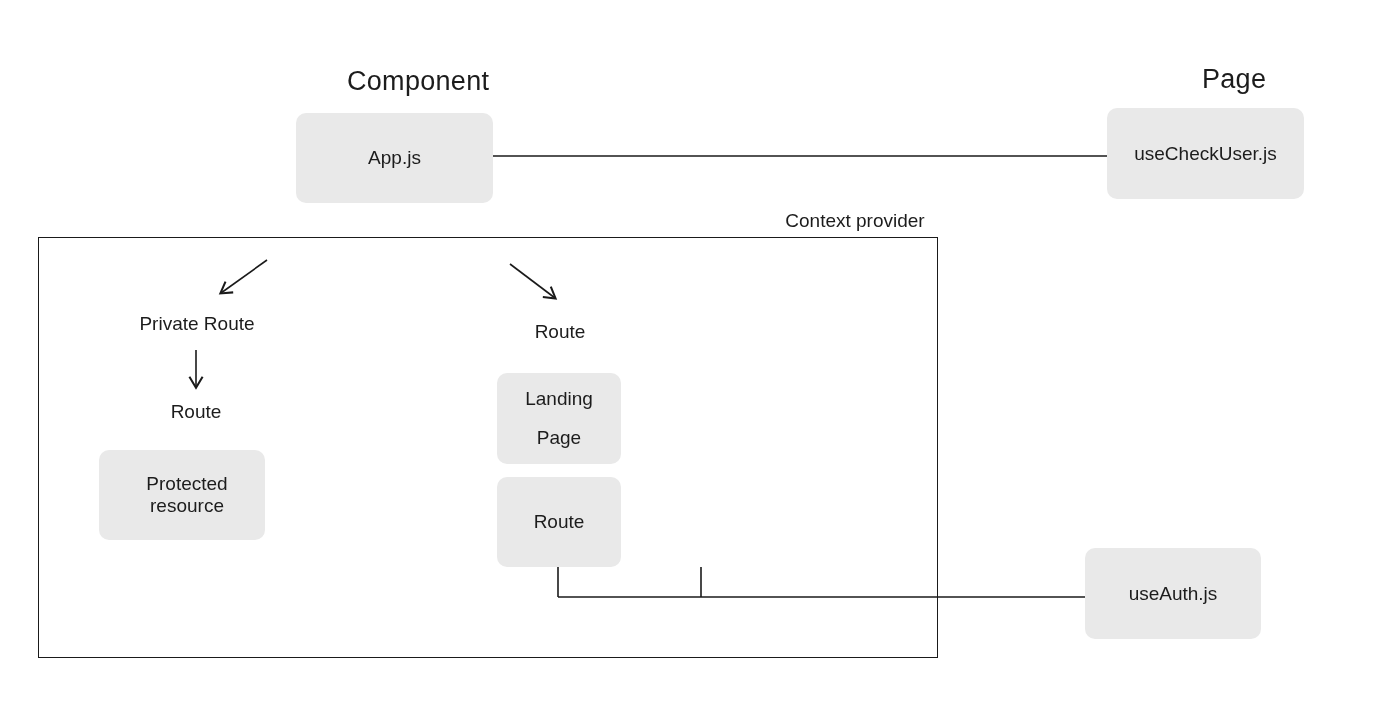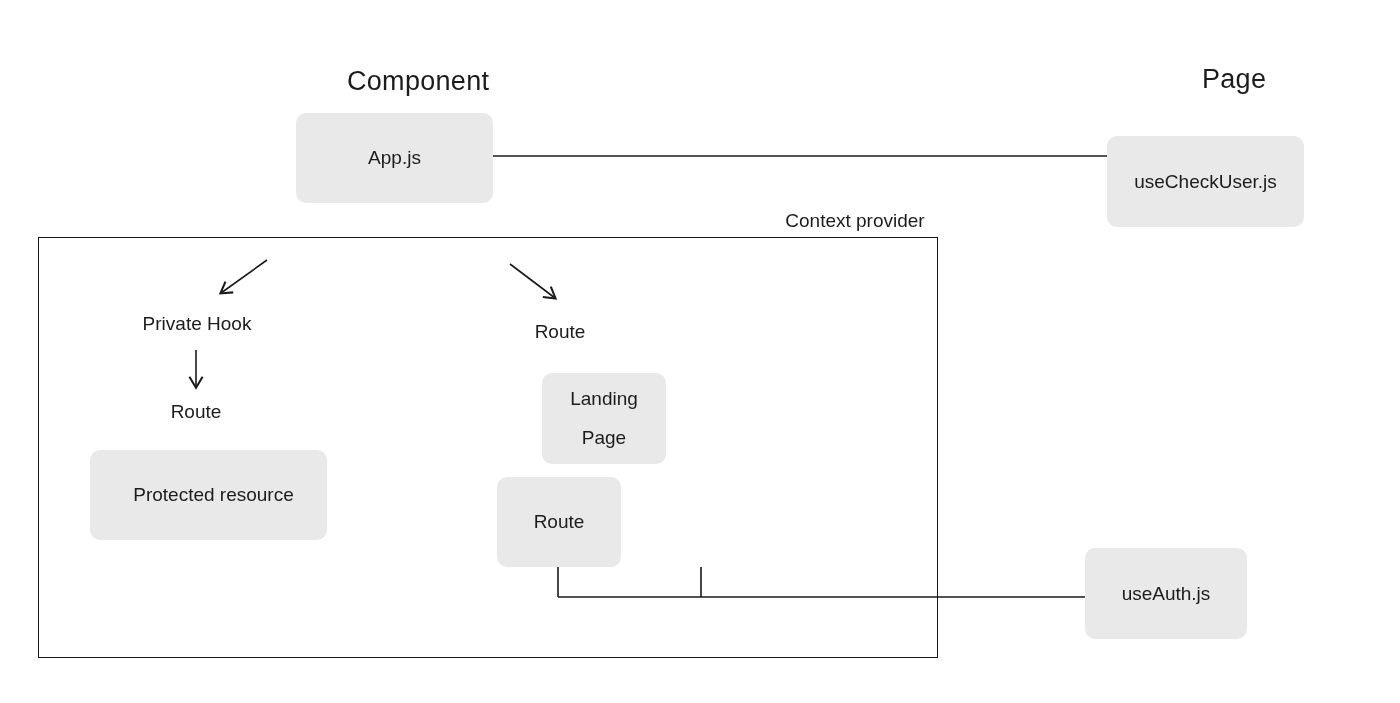--- a/index.html
+++ b/index.html
@@ -31,21 +31,21 @@
     position: absolute;
     background: var(--node-fill);
     border-radius: 10px;
     display: flex;
     align-items: center;
     justify-content: center;
     text-align: center;
     font-size: 19px;
     color: var(--text);
   }
-  .node.wrap2 { line-height: 2.05; padding: 0 12px; margin-left: 45px; }
+  .node.wrap2 { line-height: 2.05; padding: 0 12px; }
   .plain-label {
     position: absolute;
     font-size: 19px;
     text-align: center;
     white-space: nowrap;
   }
   .context-rect {
     position: absolute;
     left: 38px; top: 237px;
     width: 900px; height: 421px;
@@ -97,28 +97,28 @@
   </svg>
 
   <div class="heading" style="left:313px; top:66px;">Component</div>
   <div class="heading" style="left:1168px; top:64px;">Page</div>
 
   <div class="context-label">Context provider</div>
   <div class="context-rect"></div>
 
   <div class="node" style="left:296px; top:113px; width:197px; height:90px;">App.js</div>
 
-  <div class="node" style="left:1107px; top:108px; width:197px; height:91px;margin-top:28px;">useCheckUser.js</div>
+  <div class="node" style="left:1107px; top:108px; width:197px; height:91px;">useCheckUser.js</div>
 
-  <div class="node" style="left:90px; top:450px; width:237px; height:90px;padding-left:10px;">Protected resource</div>
+  <div class="node" style="left:99px; top:450px; width:166px; height:90px;padding-left:10px;">Protected resource</div>
 
   <div class="node wrap2" style="left:497px; top:373px; width:124px; height:91px;">Landing Page</div>
 
   <div class="node" style="left:497px; top:477px; width:124px; height:90px;">Route</div>
 
 
-  <div class="node" style="left:1085px; top:548px; width:162px; height:91px;">useAuth.js</div>
+  <div class="node" style="left:1085px; top:548px; width:176px; height:91px;">useAuth.js</div>
 
-  <div class="plain-label" style="left:97px; top:313px; width:200px;">Private Hook</div>
+  <div class="plain-label" style="left:97px; top:313px; width:200px;">Private Route</div>
   <div class="plain-label" style="left:96px; top:401px; width:200px;">Route</div>
   <div class="plain-label" style="left:460px; top:321px; width:200px;">Route</div>
 
 </div>
 
 </body></html>

